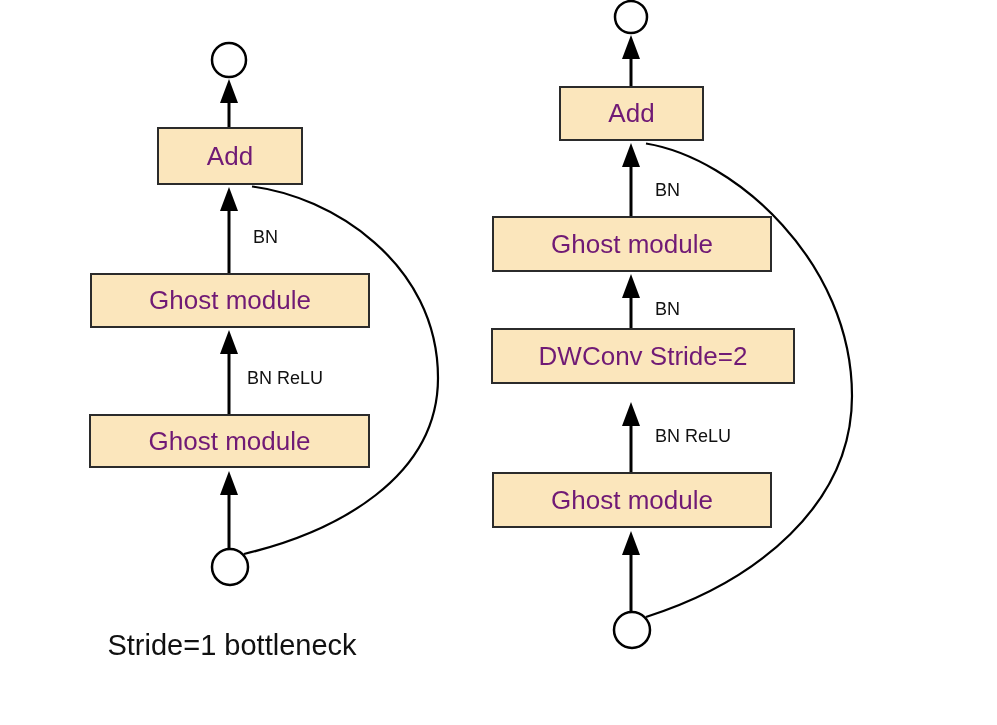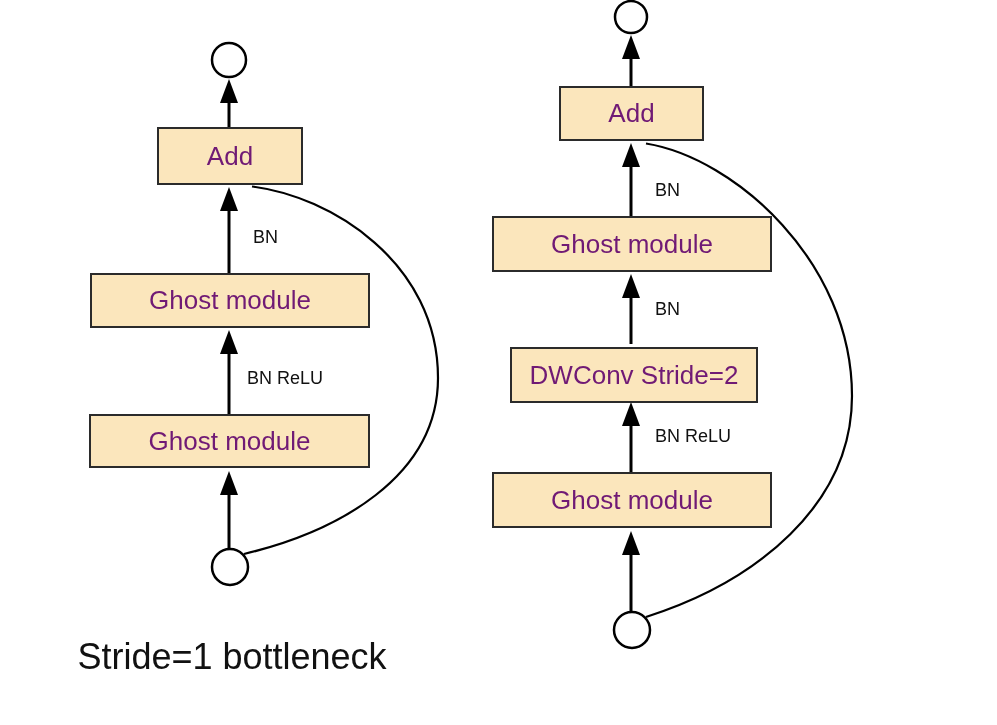--- a/index.html
+++ b/index.html
@@ -39,25 +39,24 @@
     position: absolute;
     transform: translateY(-50%);
     font-size: 18px;
     color: #111111;
     white-space: nowrap;
     line-height: 1;
   }
   .caption {
     position: absolute;
     transform: translate(-50%, -50%);
-    font-size: 36px;
+    font-size: 29px;
     color: #111111;
     white-space: nowrap;
     line-height: 1;
-    margin-top: 12px;
   }
   .shaft { stroke: #000000; stroke-width: 3; }
   .head { fill: #000000; stroke: none; }
   .node-circle { fill: #ffffff; stroke: #000000; stroke-width: 2.5; }
   .skip { fill: none; stroke: #000000; stroke-width: 2.2; }
 </style>
 </head>
 <body>
 
 <div class="canvas">
@@ -114,21 +113,21 @@
 
   <div class="node-box" style="left:157px; top:127px; width:146px; height:58px;">Add</div>
   <div class="node-box" style="left:90px; top:273px; width:280px; height:55px;">Ghost module</div>
   <div class="node-box" style="left:89px; top:414px; width:281px; height:54px;">Ghost module</div>
 
   <div class="edge-label" style="left:253px; top:237px;">BN</div>
   <div class="edge-label" style="left:247px; top:378px;">BN ReLU</div>
 
   <div class="node-box" style="left:559px; top:86px; width:145px; height:55px;">Add</div>
   <div class="node-box" style="left:492px; top:216px; width:280px; height:56px;">Ghost module</div>
-  <div class="node-box" style="left:491px; top:347px; width:248px; height:56px;margin-left:19px;">DWConv Stride=2</div>
+  <div class="node-box" style="left:491px; top:328px; width:304px; height:56px;">DWConv Stride=2</div>
   <div class="node-box" style="left:492px; top:472px; width:280px; height:56px;">Ghost module</div>
 
   <div class="edge-label" style="left:655px; top:190px;">BN</div>
   <div class="edge-label" style="left:655px; top:309px;">BN</div>
   <div class="edge-label" style="left:655px; top:436px;">BN ReLU</div>
 
   <div class="caption" style="left:232px; top:645px;">Stride=1 bottleneck</div>
 
 </div>
 

